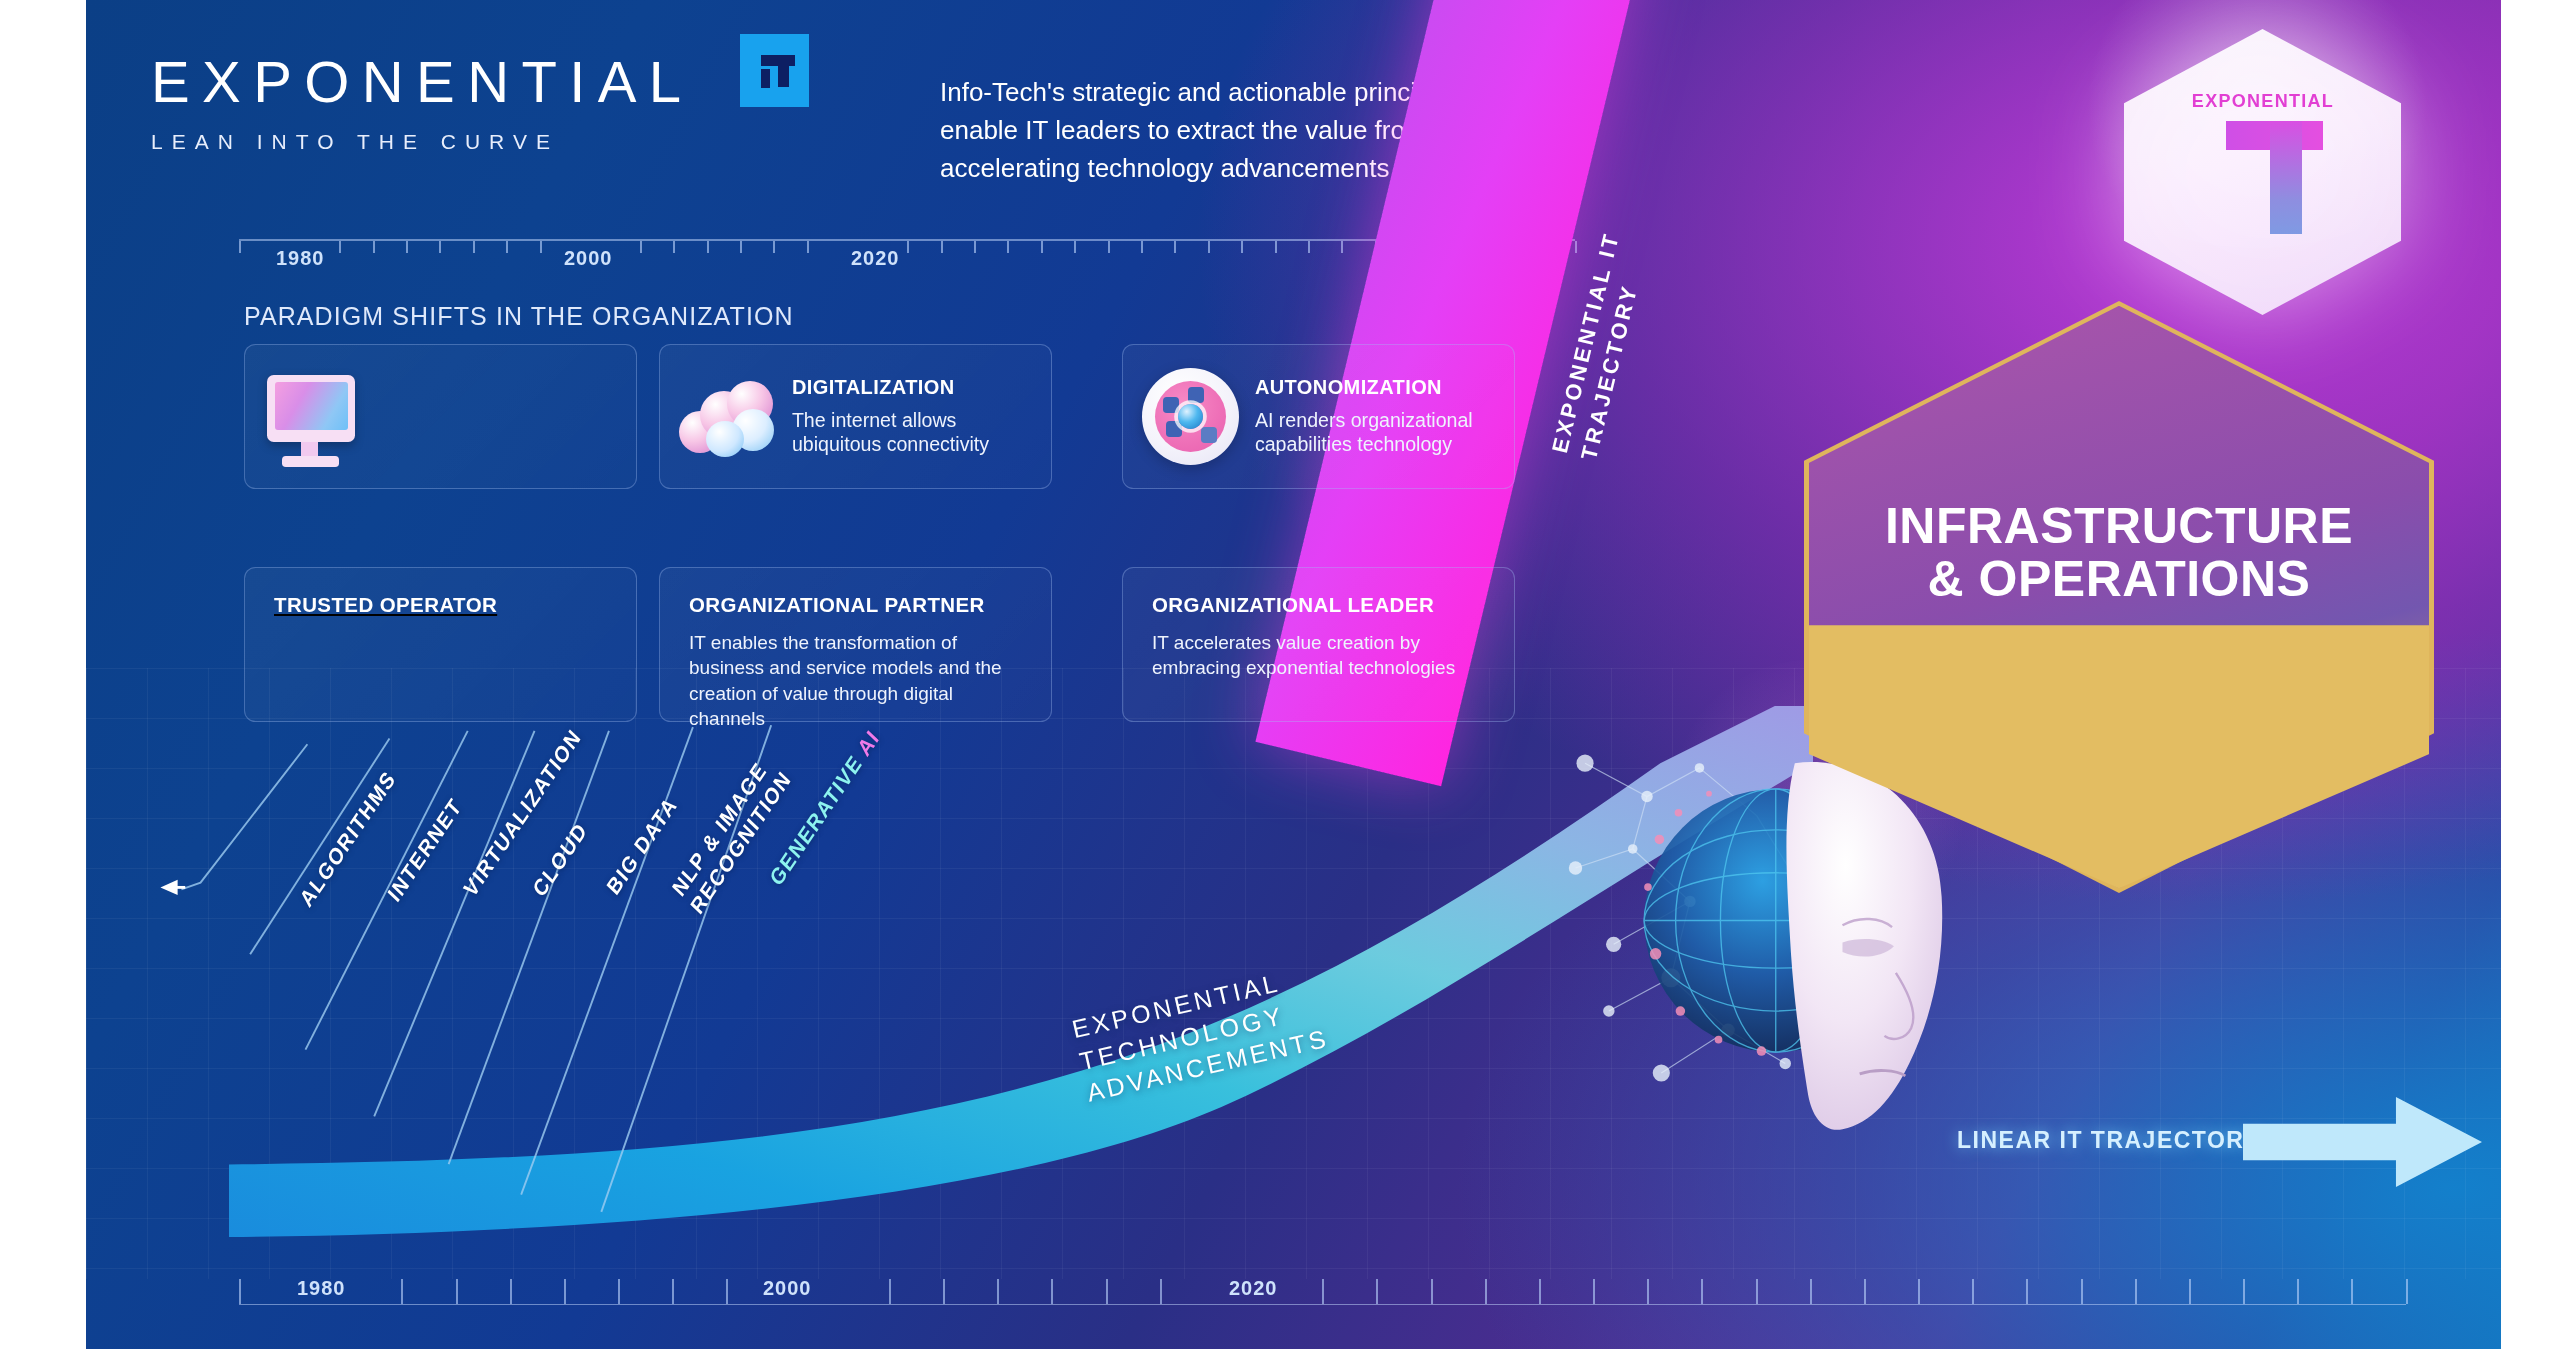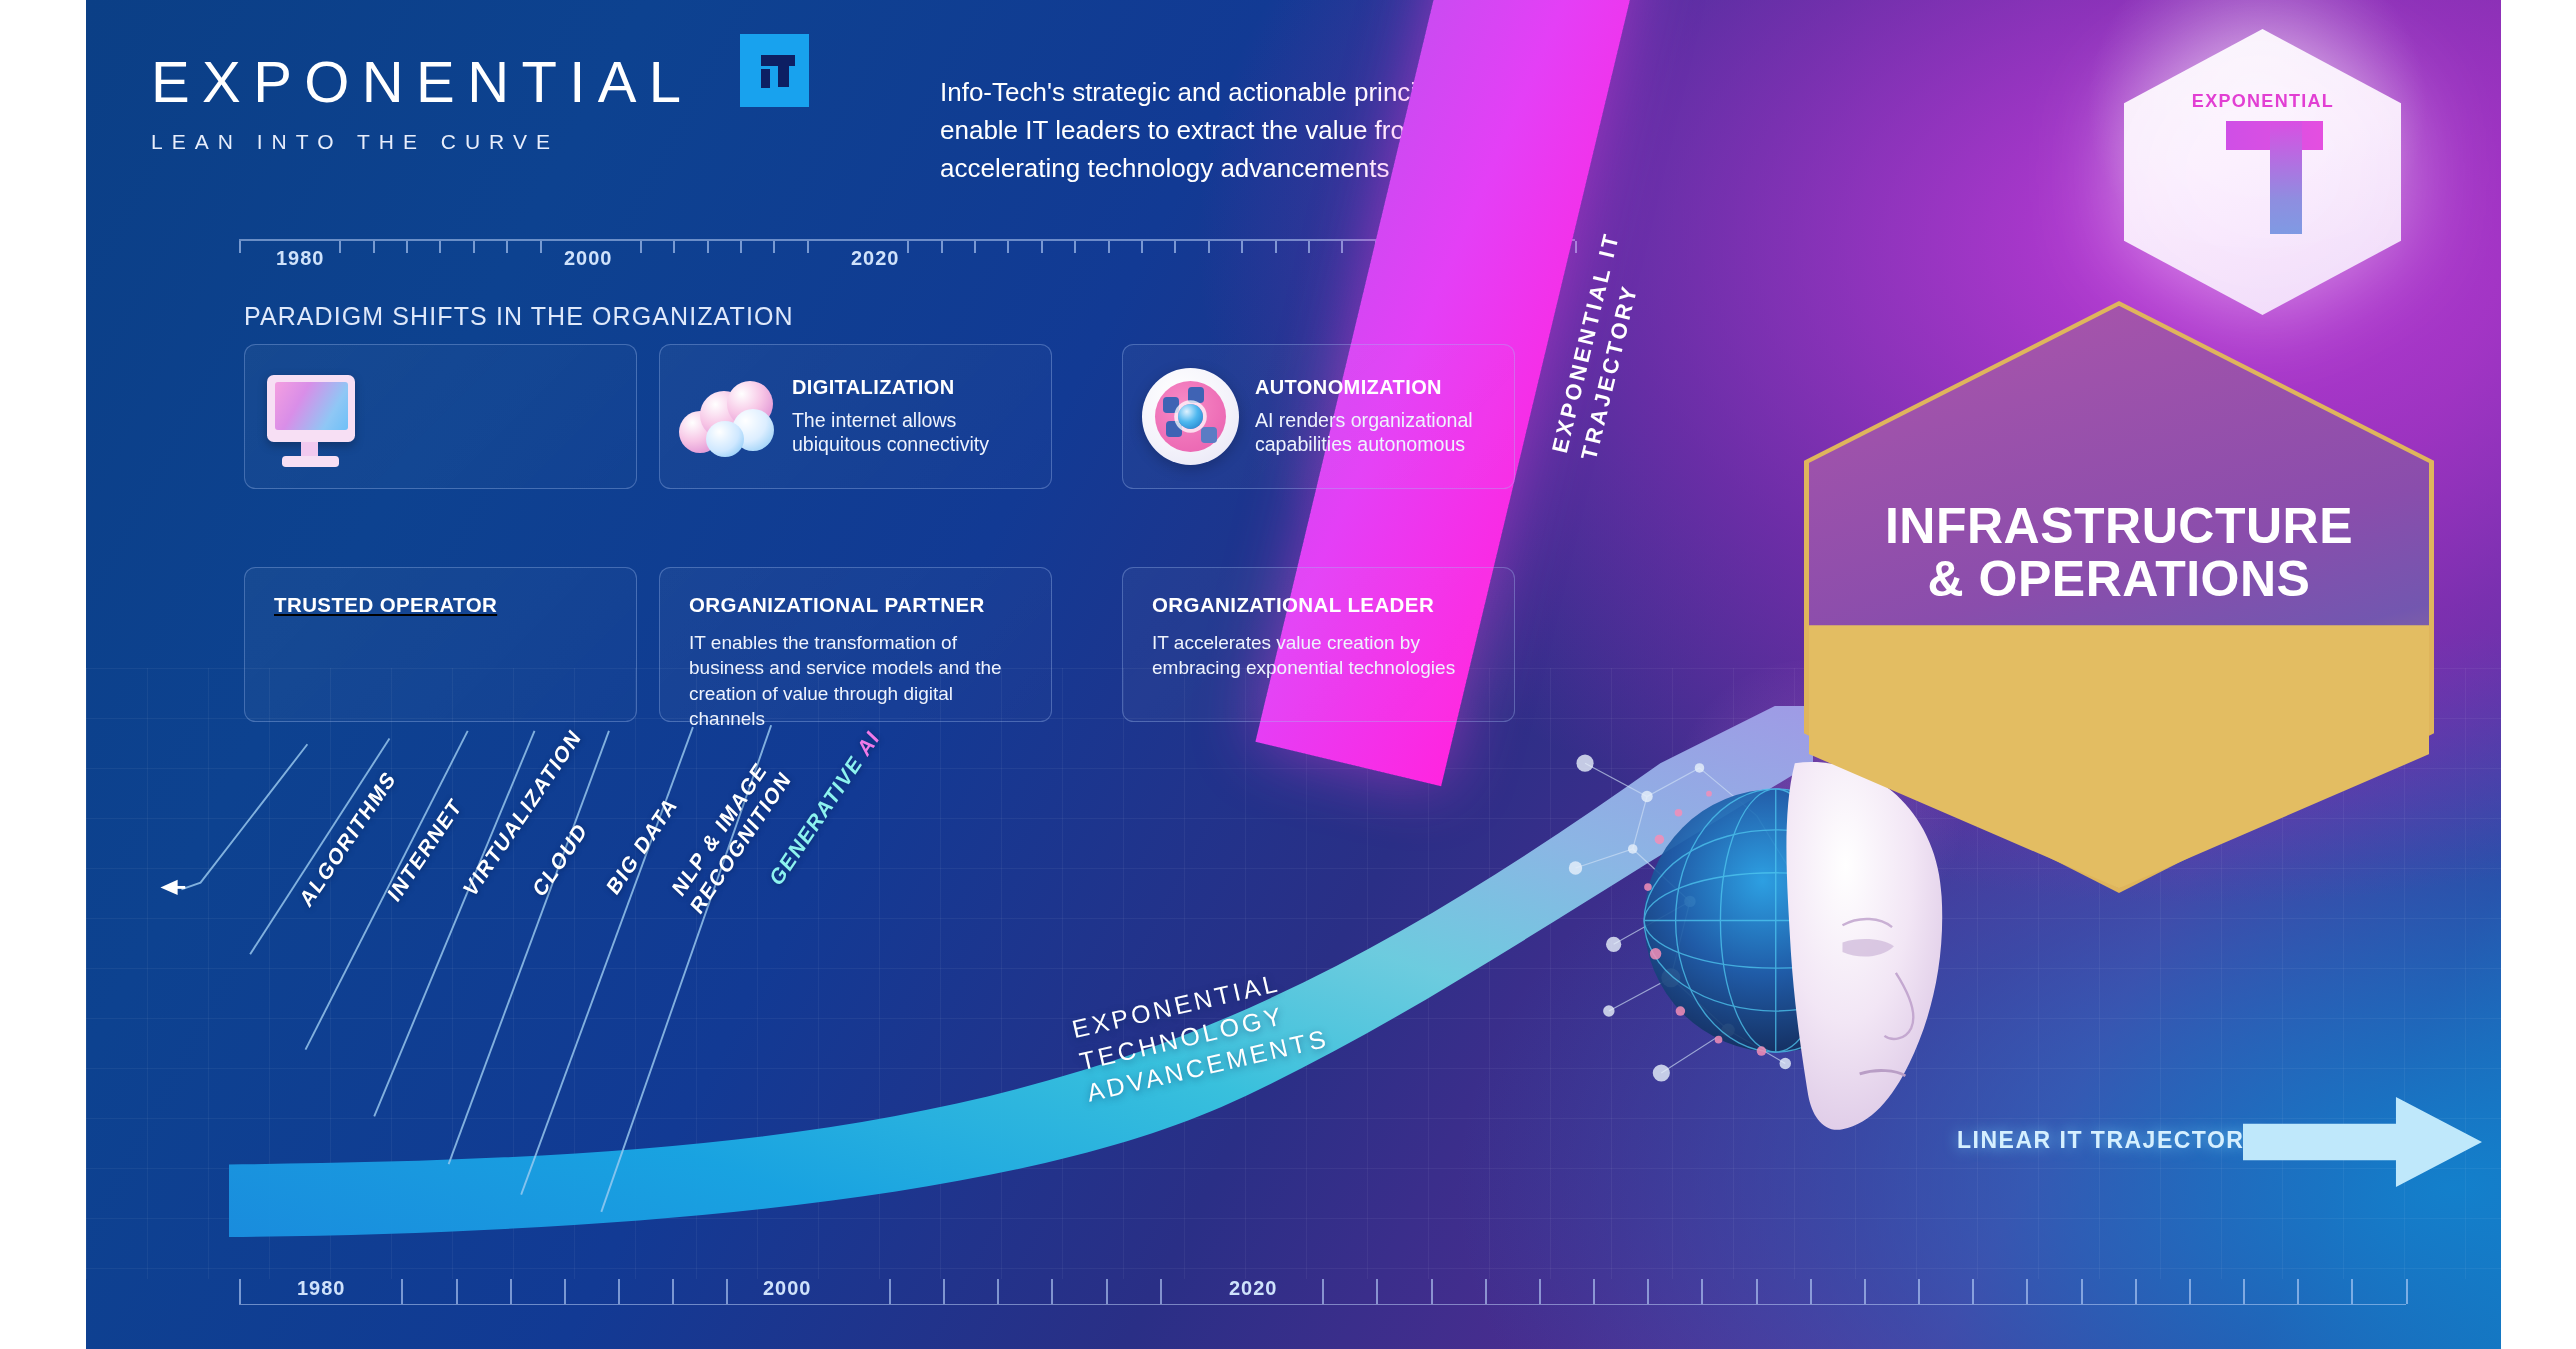--- a/index.html
+++ b/index.html
@@ -417,21 +417,21 @@
           <div class="ring"></div>
           <div class="cog cg1"></div>
           <div class="cog cg2"></div>
           <div class="cog cg3"></div>
           <div class="cog cg4"></div>
           <div class="core"></div>
         </div>
       </div>
       <div class="card-body">
         <div class="card-title">AUTONOMIZATION</div>
-        <div class="card-desc">AI renders organizational capabilities autonomous</div>
+        <div class="card-desc">AI renders organizational capabilities technology</div>
       </div>
     </div>
   </div>
 
   <div class="row2">
     <div class="card c1">
       <div class="card-title">TRUSTED OPERATOR</div>
     </div>
     <div class="card c2">
       <div class="card-title">ORGANIZATIONAL PARTNER</div>

